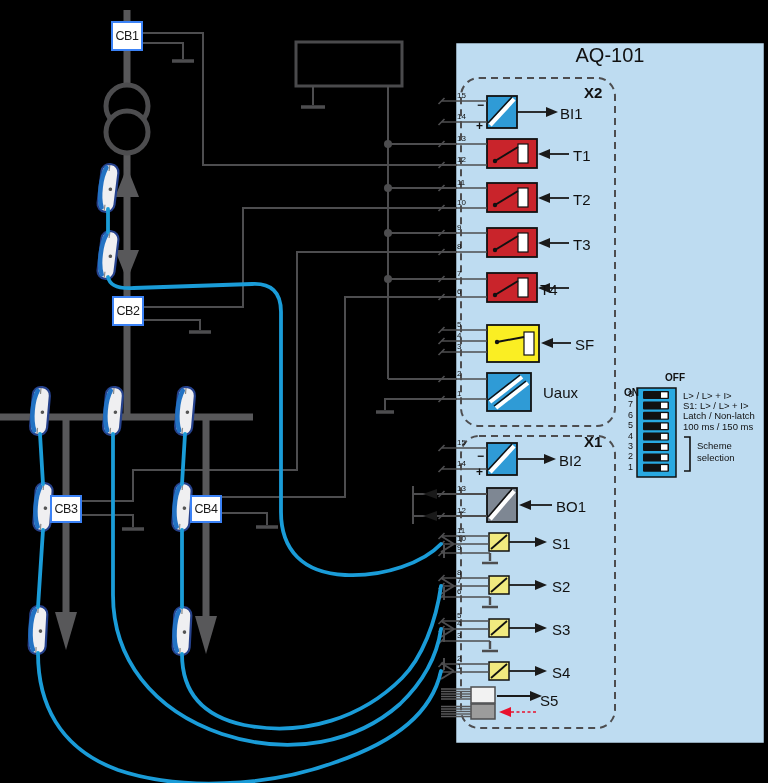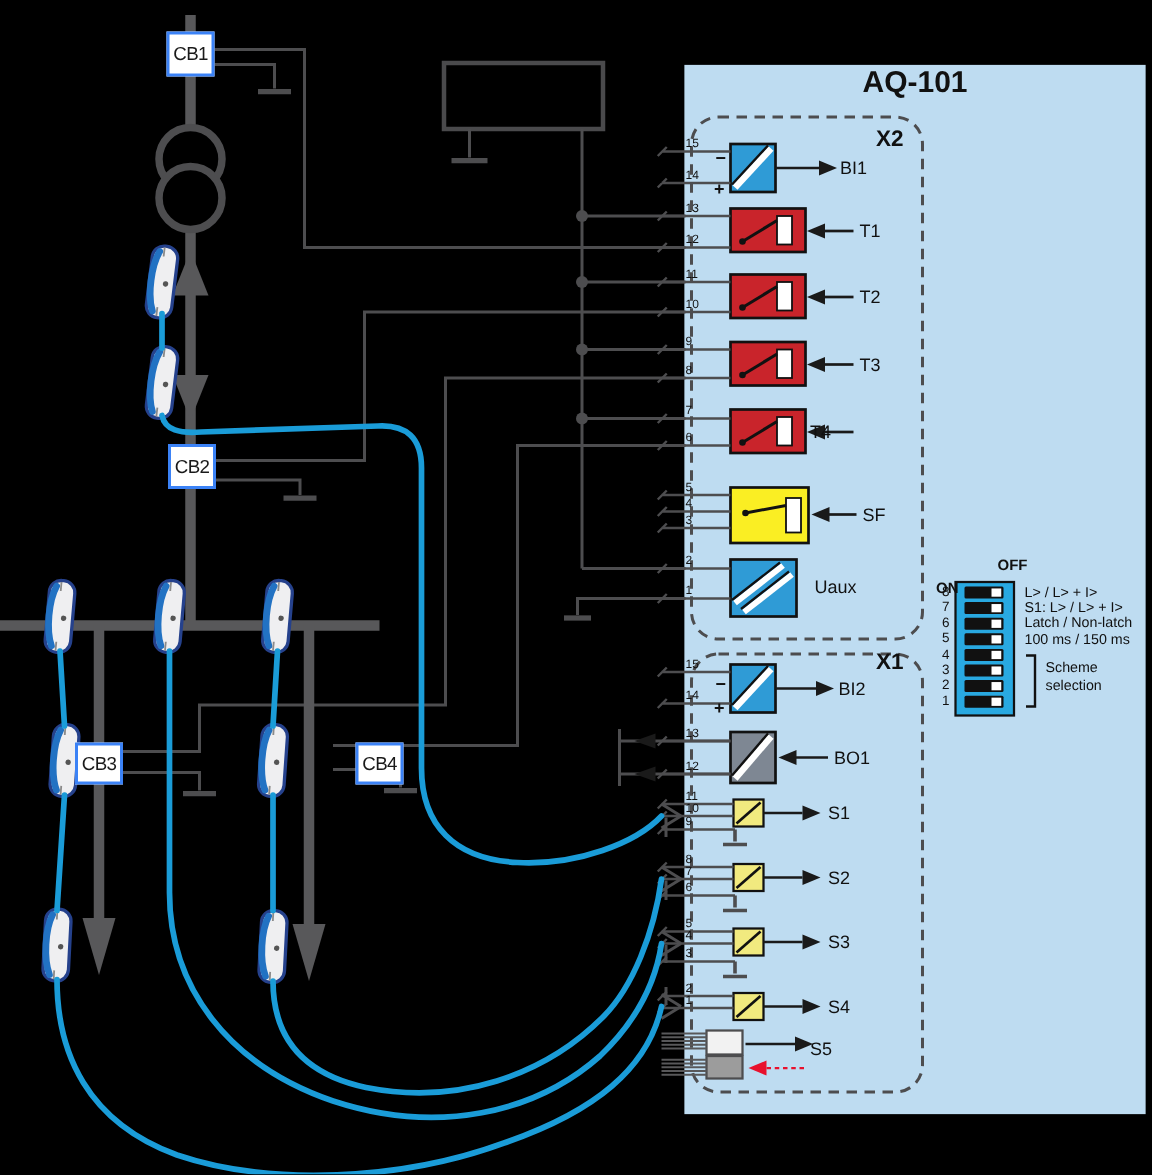--- a/index.html
+++ b/index.html
@@ -1,22 +1,22 @@
 <!DOCTYPE html>
 <html><head>
 <meta charset="utf-8">
 <style>
   html,body{margin:0;padding:0;background:#000;}
   #canvas{position:relative;width:768px;height:783px;background:#000;overflow:hidden;
           font-family:"Liberation Sans","DejaVu Sans",sans-serif;}
   #diagram{position:absolute;left:0;top:0;}
   .txt{position:absolute;color:#111;white-space:nowrap;}
-  .title{font-size:20px;font-weight:bold;text-align:center;}
+  .title{font-size:20px;font-weight:normal;text-align:center;}
   .grp{font-size:15px;font-weight:bold;}
-  .lbl{font-size:12px;text-align:right;}
+  .lbl{font-size:15px;text-align:right;}
   .sign{font-size:12px;font-weight:bold;}
   .tnum{font-size:8px;}
   .cb{position:absolute;background:#fff;border:2px solid #3b82f6;box-sizing:border-box;
       display:flex;align-items:center;justify-content:center;
       font-size:12.5px;letter-spacing:-0.5px;color:#1a1a1a;}
   .dipnum{position:absolute;font-size:9px;color:#111;text-align:right;width:13px;}
   .dipopt{position:absolute;font-size:9.5px;color:#111;white-space:nowrap;}
   .dipon{position:absolute;font-size:10px;font-weight:bold;color:#111;}
   .scheme{position:absolute;font-size:9.5px;line-height:11.5px;color:#111;width:72px;}
 </style>
@@ -272,21 +272,21 @@
   </g>
 </svg>
 
 <div class="txt title" style="left:550px;top:44px;width:120px;">AQ-101</div>
 <div class="txt grp" style="left:584px;top:84px;">X2</div>
 <div class="txt grp" style="left:584px;top:433px;">X1</div>
 
 <div class="cb" style="left:111px;top:21px;width:32px;height:30px;">CB1</div>
 <div class="cb" style="left:112px;top:296px;width:32px;height:30px;">CB2</div>
 <div class="cb" style="left:50px;top:495px;width:32px;height:28px;">CB3</div>
-<div class="cb" style="left:190px;top:495px;width:32px;height:28px;margin-left:47px;">CB4</div>
+<div class="cb" style="left:190px;top:495px;width:32px;height:28px;">CB4</div>
 
 <div class="txt sign" style="left:477px;top:98px;">−</div>
 <div class="txt sign" style="left:476px;top:119px;">+</div>
 <div class="txt sign" style="left:477px;top:449px;">−</div>
 <div class="txt sign" style="left:476px;top:465px;">+</div>
 
 <div class="txt lbl" style="left:560px;top:105px;">BI1</div>
 <div class="txt lbl" style="left:573px;top:147px;">T1</div>
 <div class="txt lbl" style="left:573px;top:191px;">T2</div>
 <div class="txt lbl" style="left:573px;top:236px;">T3</div>

